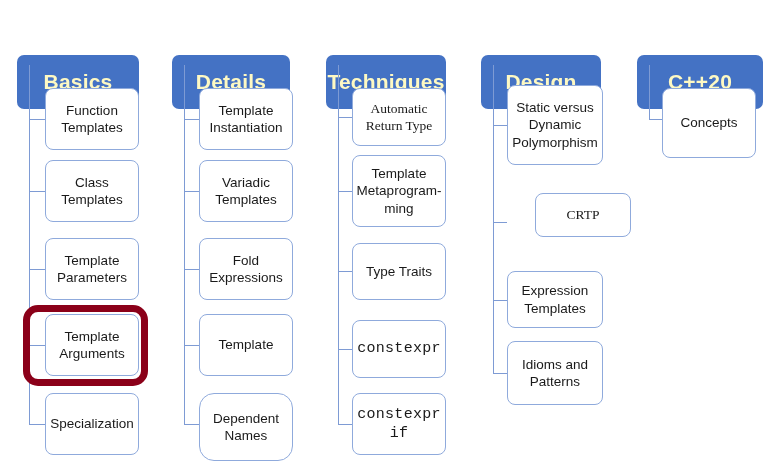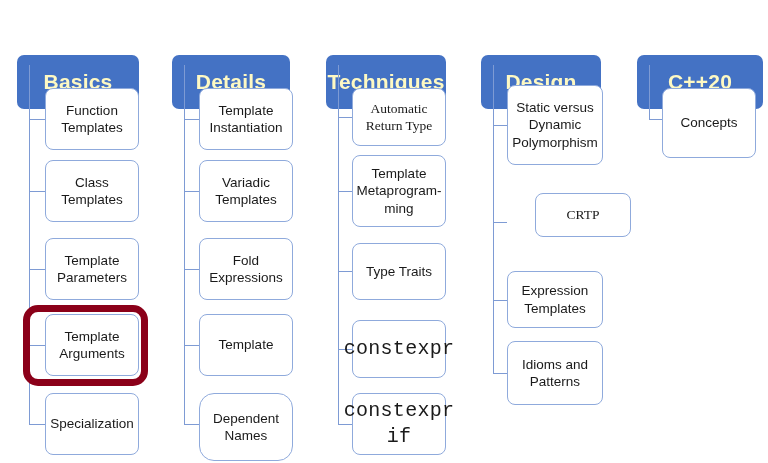--- a/index.html
+++ b/index.html
@@ -63,21 +63,21 @@
     justify-content: center;
     text-align: center;
     color: #1a1a1a;
     font-size: 13.5px;
     line-height: 1.28;
     padding: 2px 4px;
     white-space: pre-line;
   }
   .leaf-box.mono {
     font-family: "Liberation Mono", "DejaVu Sans Mono", monospace;
-    font-size: 20px;
+    font-size: 15px;
     letter-spacing: 0.3px;
   }
   .highlight-ring {
     position: absolute;
     border: 7px solid #8B0019;
     border-radius: 15px;
     box-sizing: border-box;
     pointer-events: none;
   }
 </style>

